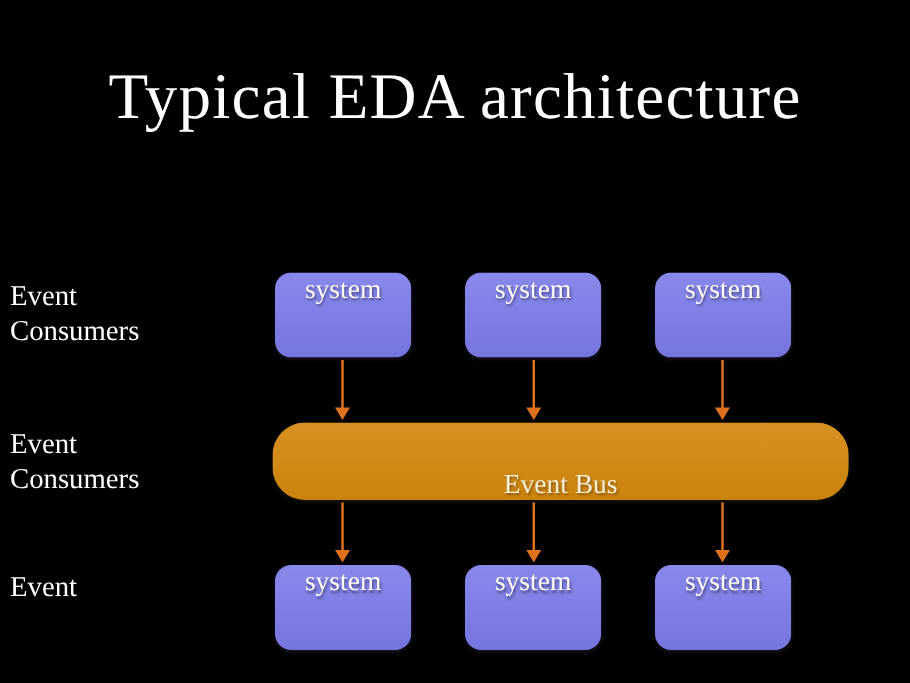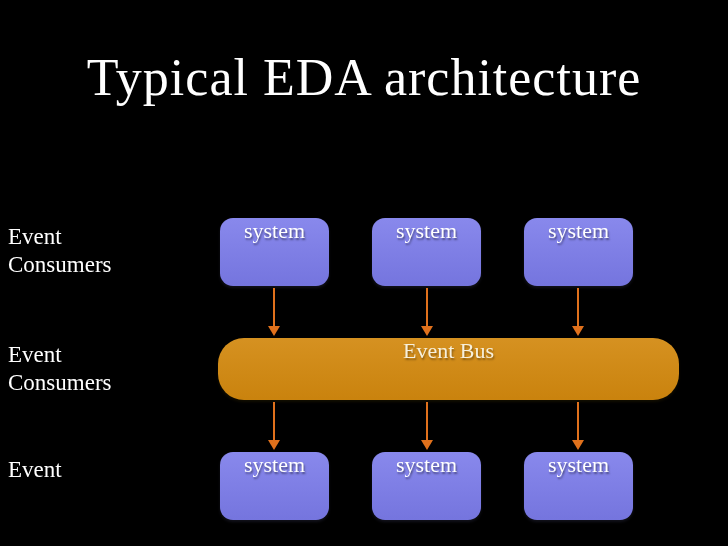--- a/index.html
+++ b/index.html
@@ -69,21 +69,21 @@
   .bus {
     position: absolute;
     left: 218px;
     top: 338px;
     width: 461px;
     height: 62px;
     border-radius: 26px;
     background-color: var(--event-bus-box, #d2880e);
     background-image: linear-gradient(180deg, rgba(255,255,255,0.08), rgba(0,0,0,0.04));
     display: flex;
-    align-items: flex-start;
+    align-items: flex-end;
     justify-content: center;
     box-shadow: 0 2px 3px rgba(40,30,0,0.45);
   }
   .bus .lbl {
     color: #f7f0dc;
     font-size: 22px;
     text-shadow: 1px 2px 2px rgba(0,0,0,0.35);
   }
 
   .arrow {

